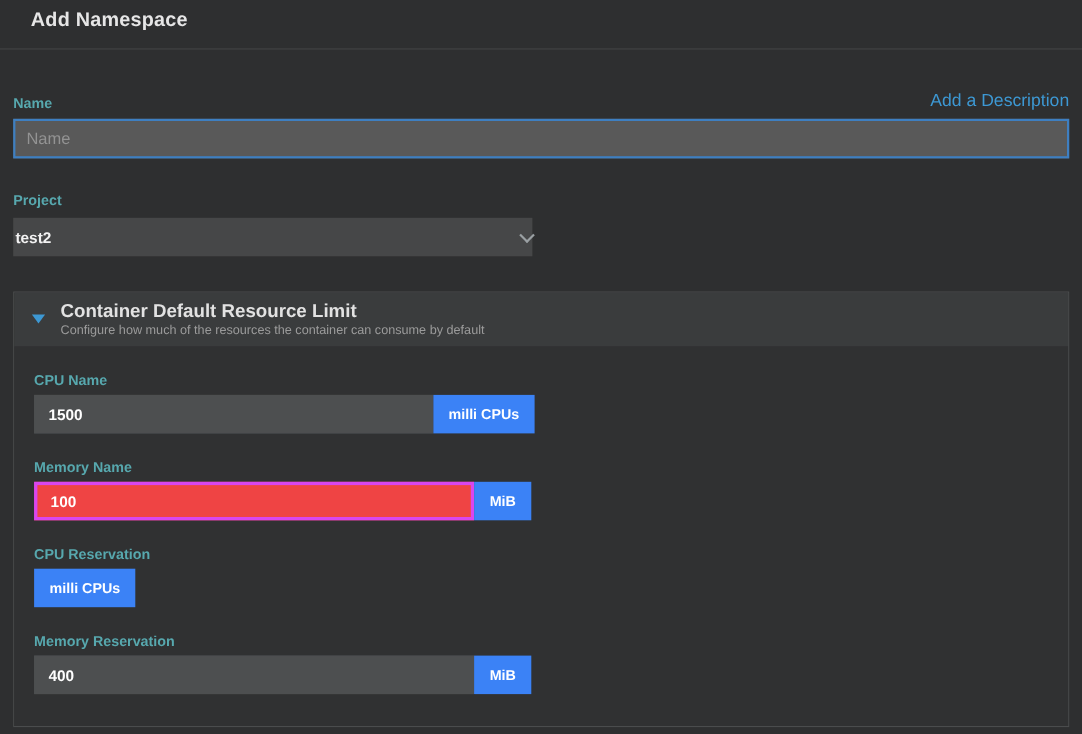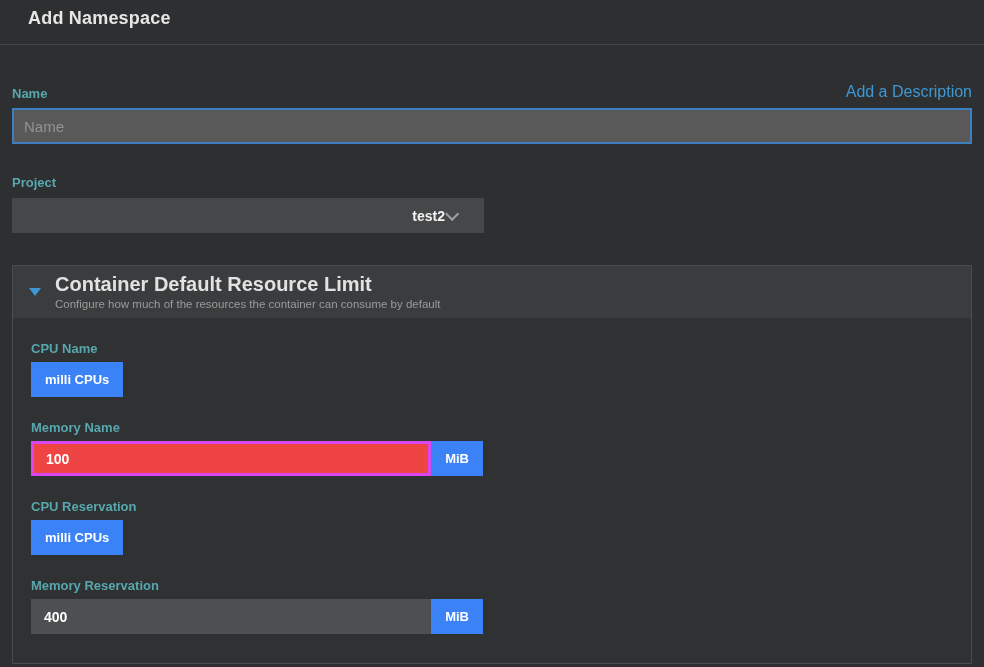--- a/index.html
+++ b/index.html
@@ -56,22 +56,22 @@
   .name-input::placeholder { color: #939393; }
 
   .project-block { margin-top: 29px; }
   .select-box {
     margin-top: 7px;
     width: 472px;
     height: 35px;
     background: #464748;
     display: flex;
     align-items: center;
-    justify-content: flex-end;
-    padding: 0 29px;
+    justify-content: space-between;
+    padding: 0 2px;
     cursor: pointer;
   }
   .select-value {
     color: #f2f2f2;
     font-size: 14px;
     font-weight: bold;
   }
   .chevron-down {
     width: 10px;
     height: 10px;
@@ -95,21 +95,21 @@
   .acc-caret { width: 30px; flex: 0 0 30px; display: flex; justify-content: flex-start; padding-left: 4px; }
   .tri-down {
     width: 0; height: 0;
     border-left: 6px solid transparent;
     border-right: 6px solid transparent;
     border-top: 8px solid #3d98d3;
   }
   .acc-titles { flex: 1 1 auto; }
   .acc-title {
     color: #e2e2e2;
-    font-size: 20px;
+    font-size: 17px;
     font-weight: bold;
   }
   .acc-subtitle {
     color: #9b9b9b;
     font-size: 11.5px;
     margin-top: 2px;
   }
   .acc-body {
     background: #303132;
     padding: 0 18px 29px 18px;
@@ -181,20 +181,21 @@
       <div class="acc-titles">
         <div class="acc-title">Container Default Resource Limit</div>
         <div class="acc-subtitle">Configure how much of the resources the container can consume by default</div>
       </div>
     </div>
     <div class="acc-body">
       <div class="grid-2col">
         <div class="fgroup">
           <label class="field-label">CPU Name</label>
           <div class="input-group">
+            <input type="text" value="1500" style="">
             <span class="addon">milli CPUs</span>
           </div>
         </div>
         <div class="fgroup wide">
           <label class="field-label">Memory Name</label>
           <div class="input-group">
             <input type="text" class="focused" value="100" style="">
             <span class="addon">MiB</span>
           </div>
         </div>

